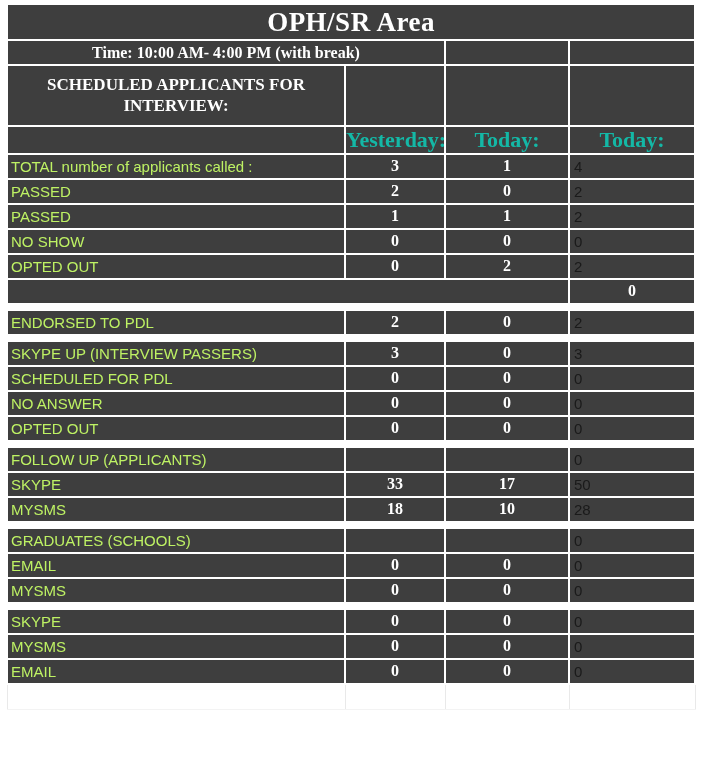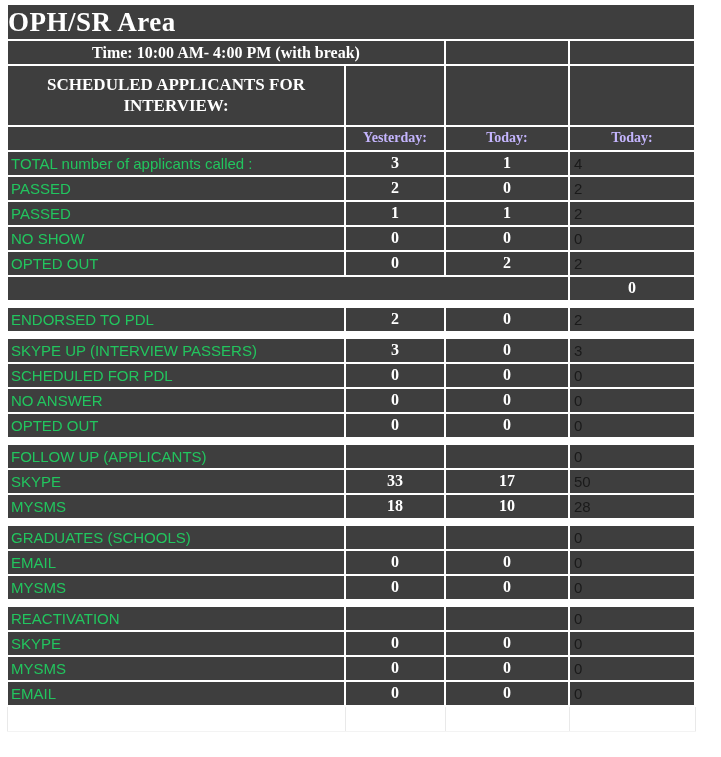--- a/index.html
+++ b/index.html
@@ -1,26 +1,26 @@
 <!DOCTYPE html>
 <html><head>
 <meta charset="utf-8">
 <style>
   html,body{margin:0;padding:0;background:#ffffff;}
   body{width:721px;height:757px;overflow:hidden;}
   .page{padding:3px 0 0 6px;}
   table{border-collapse:collapse;table-layout:fixed;width:688px;font-family:"Liberation Serif",serif;}
   td{overflow:hidden;white-space:nowrap;padding:0;vertical-align:middle;}
   .cell{background:#3e3e3e;border:2px solid #ffffff;height:23px;}
-  .title-cell{font-size:27px;font-weight:bold;color:#ffffff;text-align:left;height:34px;letter-spacing:.5px;}
+  .title-cell{font-size:27px;font-weight:bold;color:#ffffff;text-align:center;height:34px;letter-spacing:.5px;}
   .time-cell{font-size:16px;font-weight:bold;color:#ffffff;text-align:center;height:21px;}
   .subheader-cell{font-size:17px;font-weight:bold;color:#ffffff;text-align:center;height:41px;white-space:normal;}
   .subheader-cell .wrapbox{max-width:300px;margin:8px auto;line-height:1.25;}
-  .colhead-cell{font-size:14px;font-weight:bold;color:#c4b5fd;text-align:center;height:23px;margin-top:46px;}
-  .label-cell{font-family:"Liberation Sans",sans-serif;font-size:15px;color:#22c55e;text-align:left;padding-left:3px;}
+  .colhead-cell{font-size:22px;font-weight:bold;color:#14b8a6;text-align:center;height:23px;margin-top:46px;}
+  .label-cell{font-family:"Liberation Sans",sans-serif;font-size:15px;color:#bef264;text-align:left;padding-left:3px;}
   .num-cell{font-size:16px;font-weight:bold;color:#ffffff;text-align:center;}
   .total-dark{font-family:"Liberation Sans",sans-serif;font-size:15px;color:#1a1a1a;text-align:left;padding-left:4px;}
   .num-white-total{font-size:16px;font-weight:bold;color:#ffffff;text-align:center;}
   .gap-cell{height:4px;background:#ffffff;border:0;}
   .footer-cell{height:24px;background:#ffffff;border:1px solid #e9e9e9;border-top:2px solid #ffffff;border-bottom:1px solid #f3f3f3;}
 </style>
 </head>
 <body>
 
 <div class="page">
@@ -165,26 +165,20 @@
         <tr>
           <td class="cell label-cell">MYSMS</td>
           <td class="cell num-cell">0</td>
           <td class="cell num-cell">0</td>
           <td class="cell total-dark">0</td>
         </tr>
         <tr>
           <td class="gap-cell" colspan="4"></td>
         </tr>
         <tr>
-          <td class="cell label-cell">REACTIVATION</td>
-          <td class="cell num-cell"></td>
-          <td class="cell num-cell"></td>
-          <td class="cell total-dark">0</td>
-        </tr>
-        <tr>
           <td class="cell label-cell">SKYPE</td>
           <td class="cell num-cell">0</td>
           <td class="cell num-cell">0</td>
           <td class="cell total-dark">0</td>
         </tr>
         <tr>
           <td class="cell label-cell">MYSMS</td>
           <td class="cell num-cell">0</td>
           <td class="cell num-cell">0</td>
           <td class="cell total-dark">0</td>

